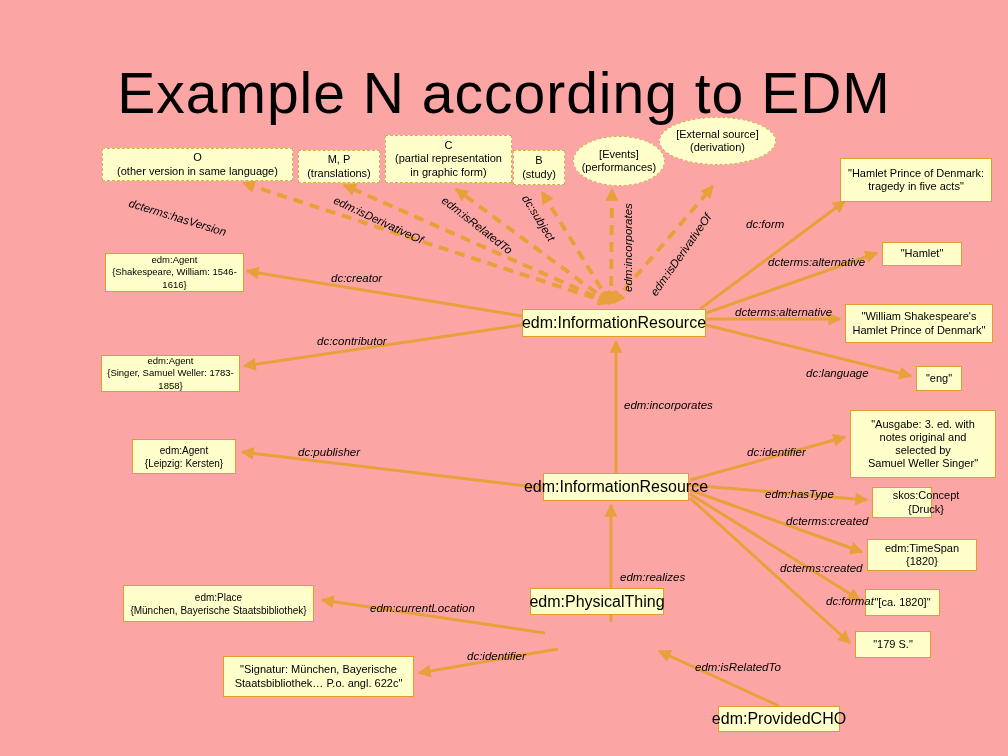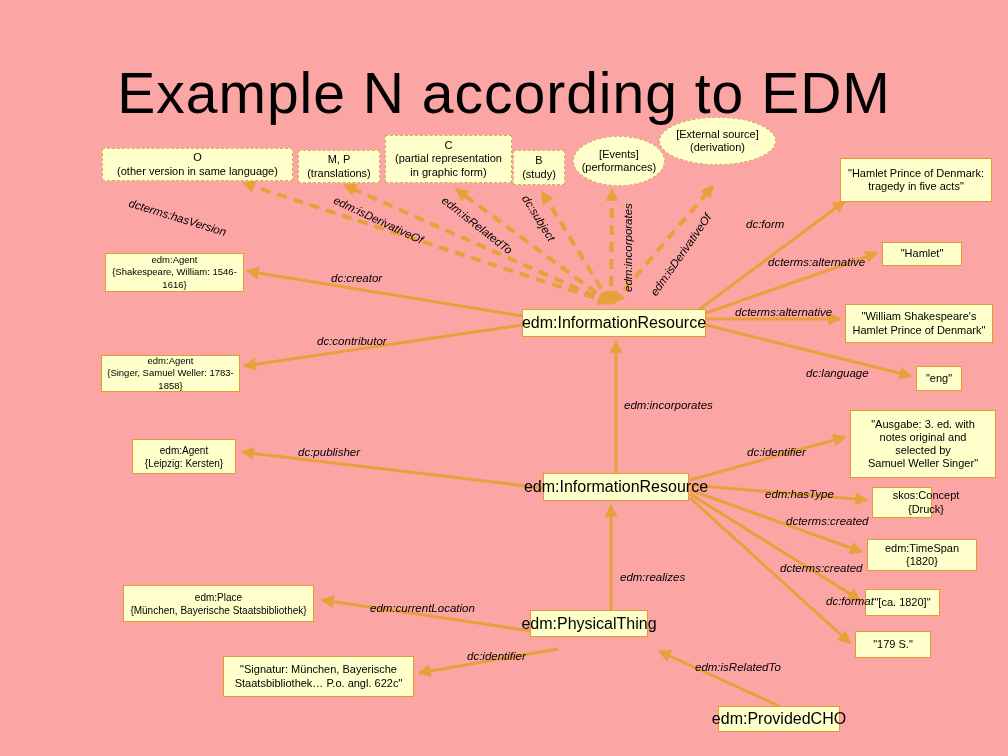--- a/index.html
+++ b/index.html
@@ -110,21 +110,21 @@
   <div class="node fs10" style="left:132px;top:439px;width:104px;height:35px;">edm:Agent
 {Leipzig: Kersten}</div>
   <div class="node fs10" style="left:123px;top:585px;width:191px;height:37px;">edm:Place
 {München, Bayerische Staatsbibliothek}</div>
   <div class="node fs12" style="left:522px;top:309px;width:184px;height:28px;">edm:InformationResource</div>
   <div class="node fs12" style="left:543px;top:473px;width:146px;height:28px;">edm:InformationResource</div>
   <div class="node" style="left:872px;top:487px;width:60px;height:31px;padding-left:48px;">skos:Concept
 {Druck}</div>
   <div class="node" style="left:867px;top:539px;width:110px;height:32px;">edm:TimeSpan
 {1820}</div>
-  <div class="node fs12" style="left:530px;top:610px;width:118px;height:27px;">edm:PhysicalThing</div>
+  <div class="node fs12" style="left:530px;top:588px;width:134px;height:27px;">edm:PhysicalThing</div>
   <div class="node fs12" style="left:718px;top:706px;width:122px;height:26px;">edm:ProvidedCHO</div>
 
   <div class="elabel" style="left:131px;top:197px;transform:rotate(17deg);transform-origin:0 0;">dcterms:hasVersion</div>
   <div class="elabel" style="left:337px;top:194px;transform:rotate(25deg);transform-origin:0 0;">edm:isDerivativeOf</div>
   <div class="elabel" style="left:447px;top:194px;transform:rotate(38deg);transform-origin:0 0;">edm:isRelatedTo</div>
   <div class="elabel" style="left:530px;top:193px;transform:rotate(58deg);transform-origin:0 0;">dc:subject</div>
   <div class="elabel" style="left:622px;top:292px;transform:rotate(-90deg);transform-origin:0 0;">edm:incorporates</div>
   <div class="elabel" style="left:648px;top:291px;transform:rotate(-55deg);transform-origin:0 0;">edm:isDerivativeOf</div>
   <div class="elabel" style="left:746px;top:218px;">dc:form</div>
   <div class="elabel" style="left:768px;top:256px;">dcterms:alternative</div>

